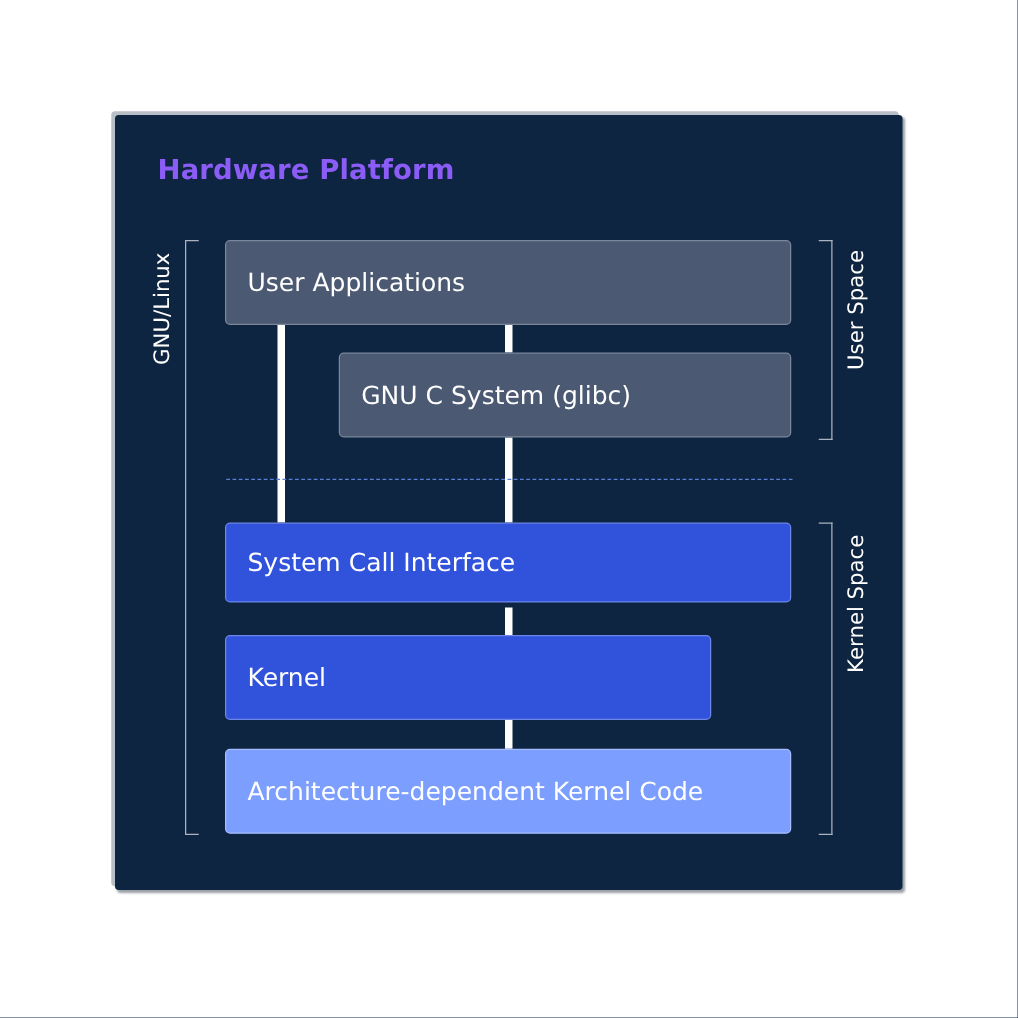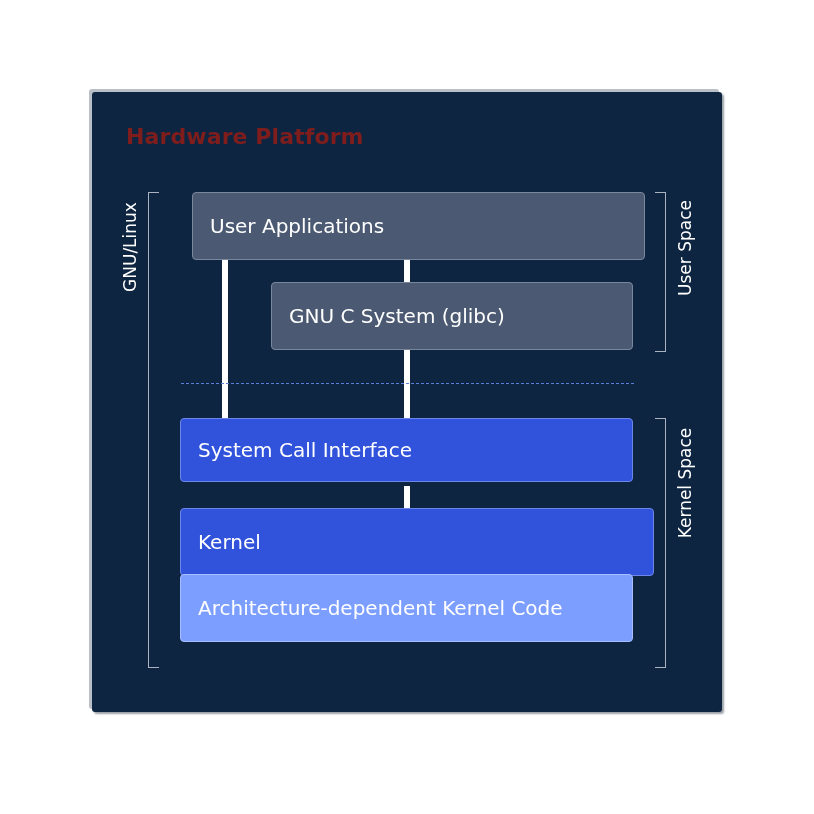--- a/index.html
+++ b/index.html
@@ -6,33 +6,33 @@
     body {
       width: 814px; height: 814px; background: #ffffff; position: relative; overflow: hidden;
       font-family: "DejaVu Sans", "Liberation Sans", sans-serif;
     }
     .panel {
       position: absolute; left: 92px; top: 92px; width: 630px; height: 620px;
       background: #0d2540; border-radius: 3px;
       box-shadow: -3px -3px 0 0 #b9bfc6, 2px 2px 2px 0 #9aa0a6;
     }
     .title {
-      position: absolute; left: 126px; top: 124px; color: #7f1d1d;
+      position: absolute; left: 126px; top: 124px; color: #8b5cf6;
       font-size: 22px; font-weight: bold; letter-spacing: 0.1px;
     }
     .box {
       position: absolute; border-radius: 4px; color: #ffffff;
       font-size: 20px; display: flex; align-items: center; padding-left: 17px;
       box-sizing: border-box;
     }
-    .box-user { left: 192px; top: 192px; width: 453px; height: 68px; background: #4b5a72; border: 1px solid #7a879b; }
+    .box-user { left: 180px; top: 192px; width: 453px; height: 68px; background: #4b5a72; border: 1px solid #7a879b; }
     .box-glibc { left: 271px; top: 282px; width: 362px; height: 68px; background: #4b5a72; border: 1px solid #7a879b; }
     .box-sci { left: 180px; top: 418px; width: 453px; height: 64px; background: #3152db; border: 1px solid #6d86ea; }
-    .box-kernel { left: 180px; top: 508px; width: 474px; height: 68px; background: #3152db; border: 1px solid #6d86ea; }
-    .box-arch { left: 180px; top: 574px; width: 453px; height: 68px; background: #7b9eff; border: 1px solid #a7bdff; }
+    .box-kernel { left: 180px; top: 508px; width: 389px; height: 68px; background: #3152db; border: 1px solid #6d86ea; }
+    .box-arch { left: 180px; top: 599px; width: 453px; height: 68px; background: #7b9eff; border: 1px solid #a7bdff; }
     .vline { position: absolute; width: 6px; background: #ffffff; }
     .vl1 { left: 222px; top: 260px; height: 158px; }
     .vl2 { left: 404px; top: 260px; height: 22px; }
     .vl3 { left: 404px; top: 350px; height: 68px; }
     .vl4 { left: 404px; top: 486px; height: 22px; }
     .vl5 { left: 404px; top: 576px; height: 23px; }
     .dash {
       position: absolute; left: 181px; top: 383px; width: 453px; height: 0;
       border-top: 1px dashed #5b7fd9;
     }

